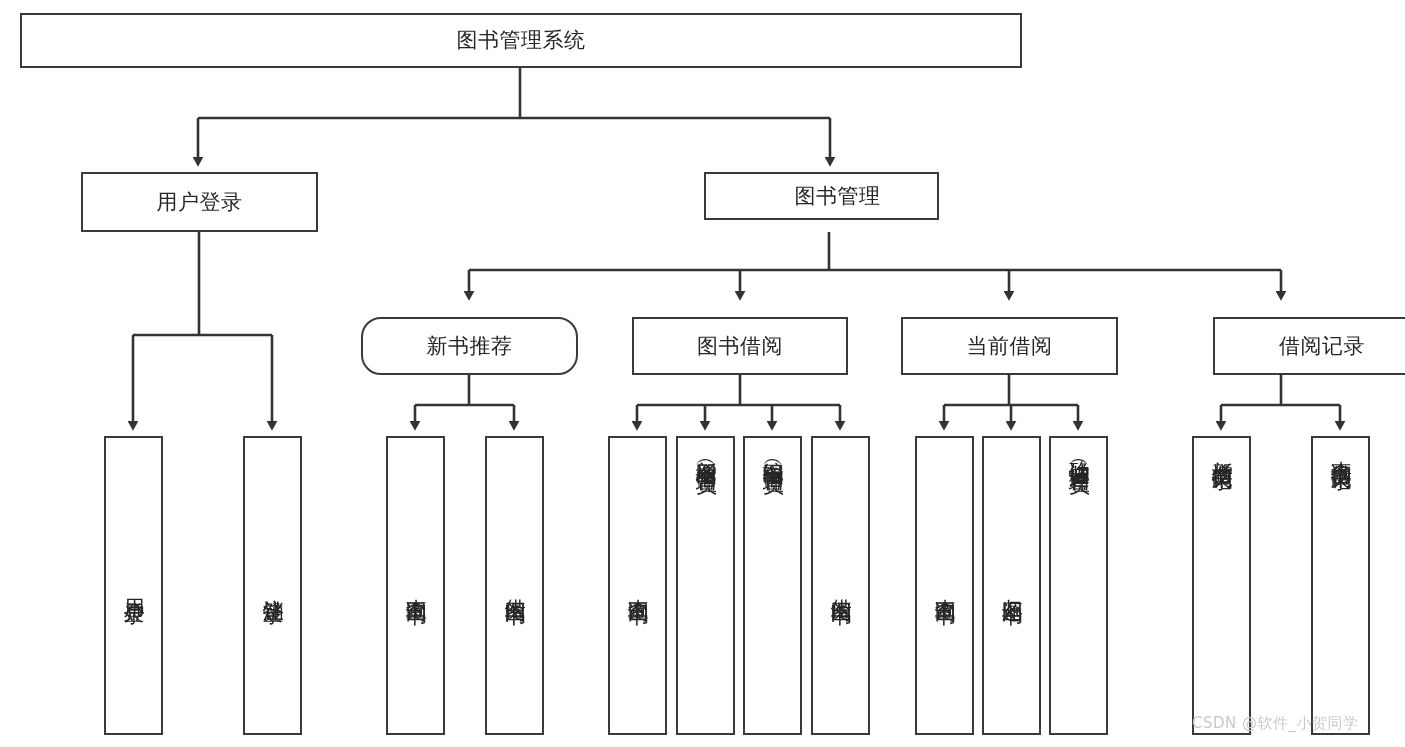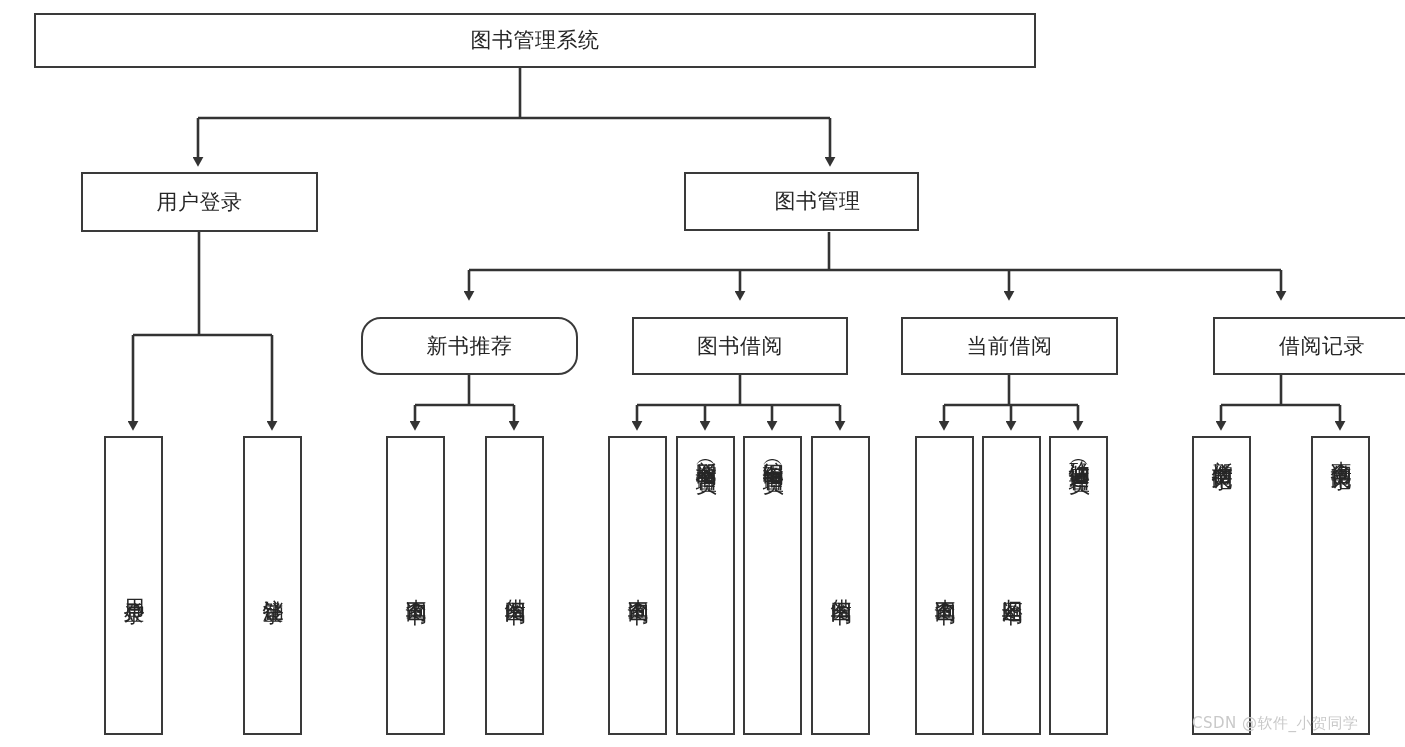--- a/index.html
+++ b/index.html
@@ -128,28 +128,28 @@
       <path d="M1011,405 L1011,422" marker-end="url(#arrow)"></path>
       <path d="M1078,405 L1078,422" marker-end="url(#arrow)"></path>
 
       <path d="M1281,375 L1281,405"></path>
       <path d="M1221,405 L1340,405"></path>
       <path d="M1221,405 L1221,422" marker-end="url(#arrow)"></path>
       <path d="M1340,405 L1340,422" marker-end="url(#arrow)"></path>
     </g>
   </svg>
 
-  <div class="node horiz" style="left: 34px; top: 13px; width: 1002px; height: 55px;">
+  <div class="node horiz" style="left: 20px; top: 13px; width: 1002px; height: 55px;">
     <span class="node-label">图书管理系统</span>
   </div>
 
   <div class="node horiz" style="left: 81px; top: 172px; width: 237px; height: 60px;">
     <span class="node-label">用户登录</span>
   </div>
-  <div class="node horiz" style="left: 684px; top: 172px; width: 235px; height: 59px; padding-left: 32px;">
+  <div class="node horiz" style="left: 704px; top: 172px; width: 235px; height: 48px; padding-left: 32px;">
     <span class="node-label">图书管理</span>
   </div>
 
   <div class="node horiz" style="left: 361px; top: 317px; width: 217px; height: 58px; border-radius: 20px;">
     <span class="node-label">新书推荐</span>
   </div>
   <div class="node horiz" style="left: 901px; top: 317px; width: 217px; height: 58px;">
     <span class="node-label">当前借阅</span>
   </div>
   <div class="node horiz" style="left: 632px; top: 317px; width: 216px; height: 58px;">

